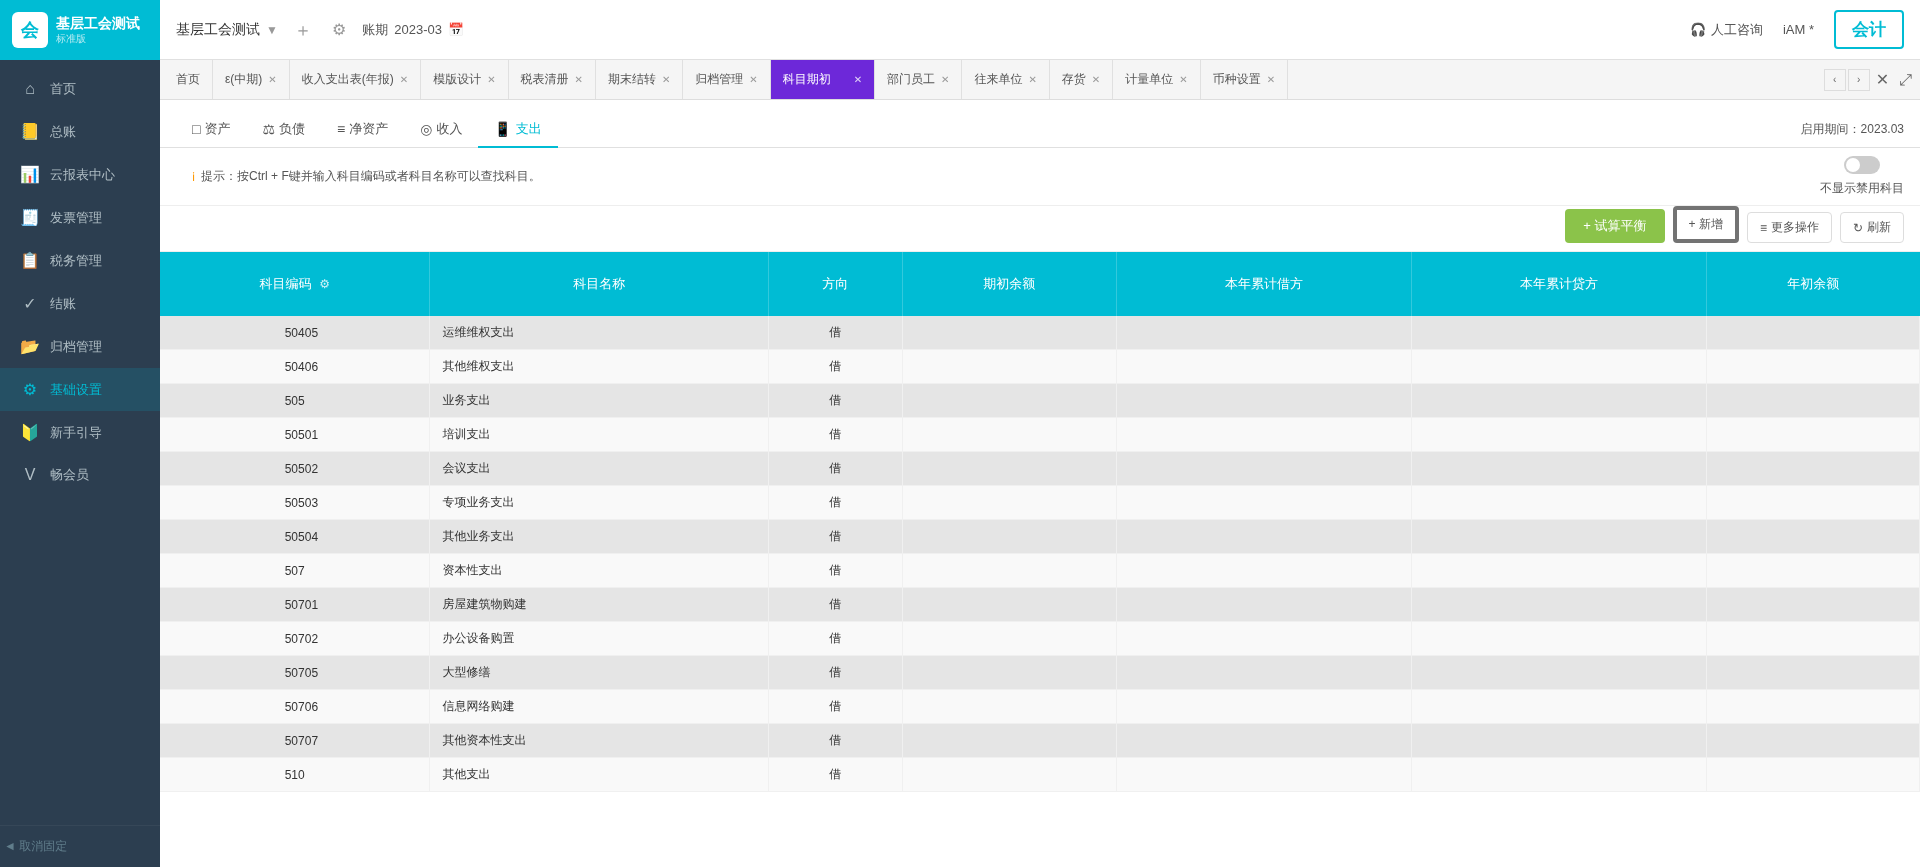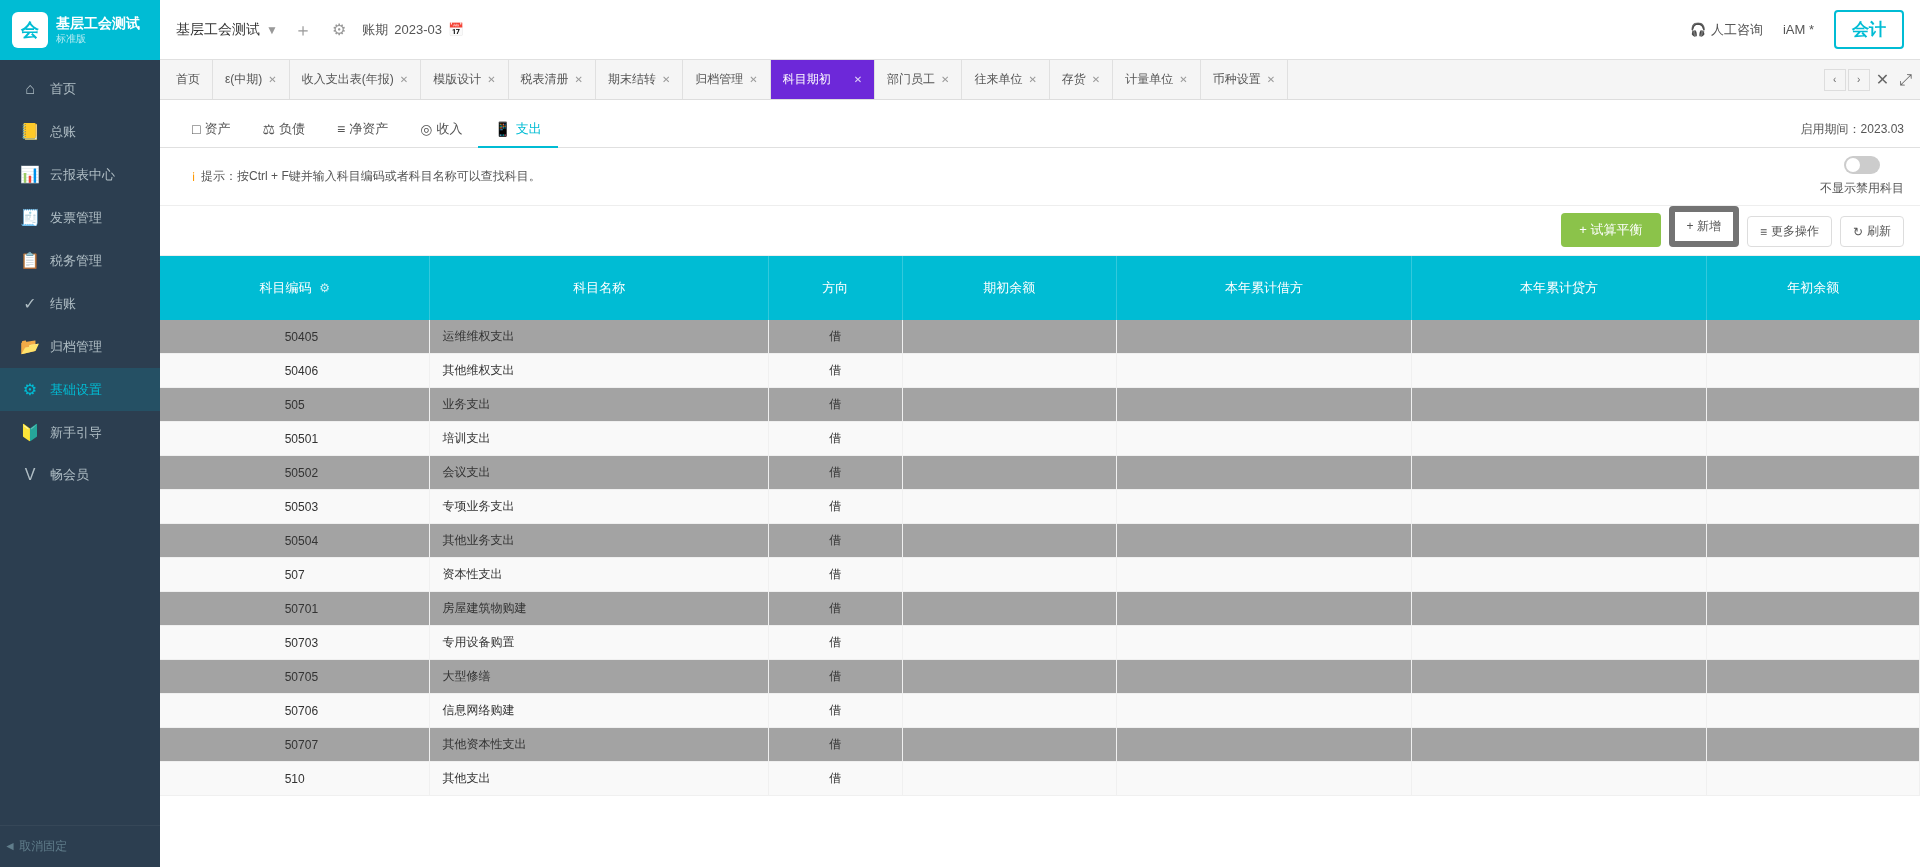--- a/index.html
+++ b/index.html
@@ -161,21 +161,21 @@
       color: white;
       border: none;
       padding: 8px 18px;
       border-radius: 4px;
       font-size: 13px;
       cursor: pointer;
       font-weight: 500;
     }
     .btn-add {
       background: none;
-      border: 6px solid #737373;
+      border: 4px solid #737373;
       padding: 6px 12px;
       border-radius: 4px;
       font-size: 12px;
       cursor: pointer;
       color: #555;
       display: flex; align-items: center; gap: 4px;
     }
     .btn-more {
       background: none;
       border: 1px solid #ddd;
@@ -227,21 +227,21 @@
     }
     .data-table thead th {
       padding: 23px 8px;
       text-align: center;
       font-size: 13px;
       font-weight: 500;
       border-right: 1px solid rgba(255,255,255,0.2);
       white-space: nowrap;
     }
     .data-table thead th:last-child { border-right: none; }
-    .data-table tbody tr { background: #a3a3a3; }
+    .data-table tbody tr { background: #e5e5e5; }
     .data-table tbody tr:nth-child(even) { background: #f9f9f9; }
     .data-table tbody td {
       padding: 8px 12px;
       border-bottom: 1px solid #f0f0f0;
       border-right: 1px solid #f0f0f0;
       font-size: 12px;
       color: #333;
       text-align: center;
     }
     .data-table tbody td:nth-child(2) { text-align: left; }
@@ -539,22 +539,22 @@
             <tr>
     <td>&nbsp;&nbsp;&nbsp;&nbsp;50701</td>
     <td>房屋建筑物购建</td>
     <td>借</td>
     <td></td>
     <td></td>
     <td></td>
     <td></td>
   </tr>
             <tr>
-    <td>&nbsp;&nbsp;&nbsp;&nbsp;50703</td>
-    <td>专用设备购置</td>
+    <td>&nbsp;&nbsp;&nbsp;&nbsp;50702</td>
+    <td>办公设备购置</td>
     <td>借</td>
     <td></td>
     <td></td>
     <td></td>
     <td></td>
   </tr>
             <tr>
     <td>&nbsp;&nbsp;&nbsp;&nbsp;50705</td>
     <td>大型修缮</td>
     <td>借</td>

